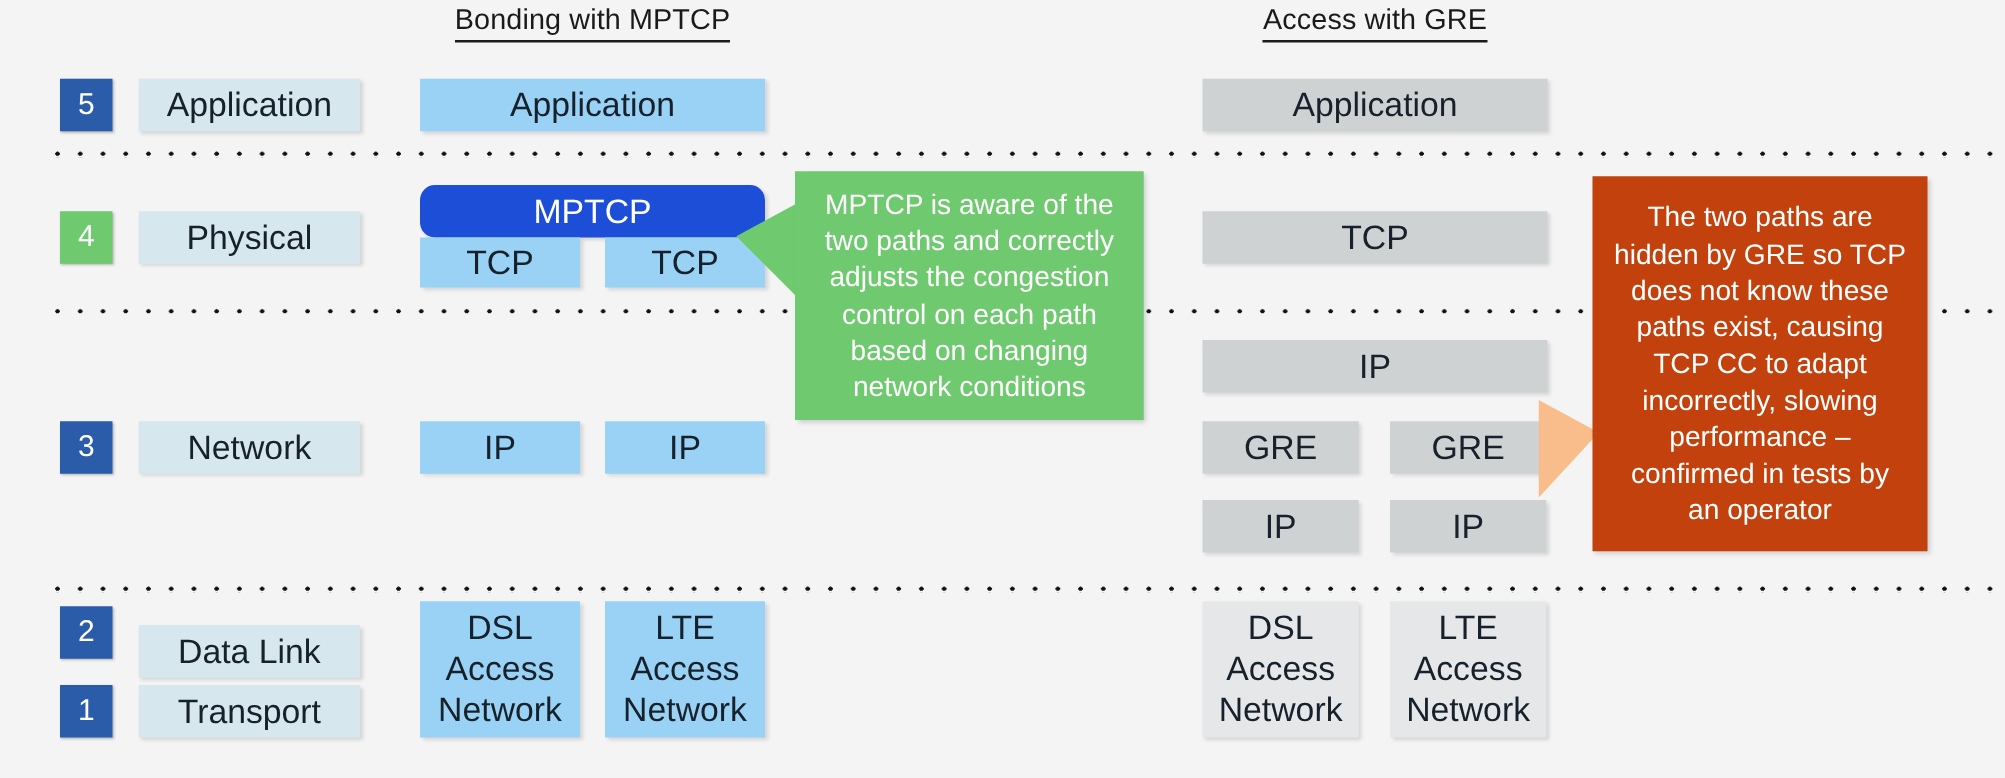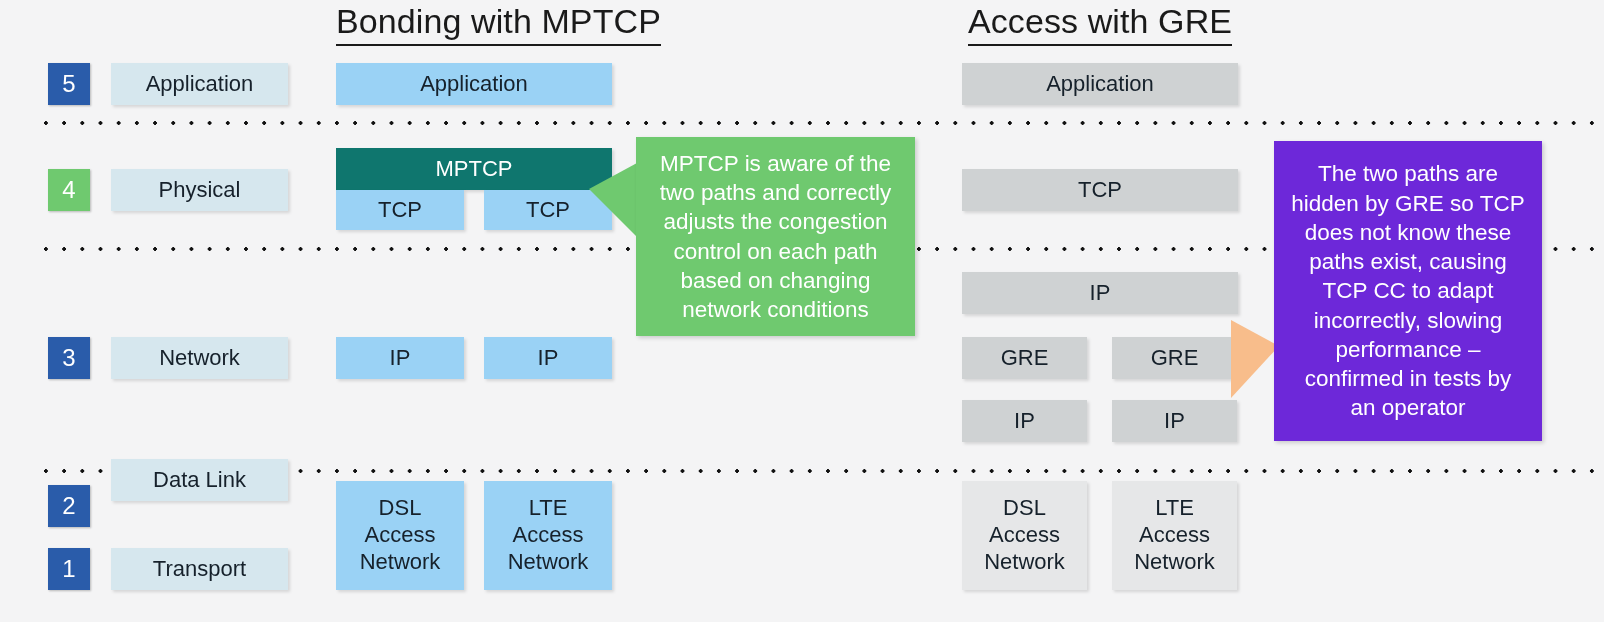--- a/index.html
+++ b/index.html
@@ -16,21 +16,21 @@
     position: relative;
     width: 1604px;
     height: 622px;
     background: #f4f4f5;
     overflow: hidden;
   }
 
   
   .col-title {
     position: absolute;
-    font-size: 34px;
+    font-size: 23px;
     color: #1a1a1a;
     text-align: center;
     letter-spacing: 0.1px;
     white-space: nowrap;
   }
   .col-title .ul {
     display: inline-block;
     border-bottom: 2px solid #1a1a1a;
     padding-bottom: 3px;
   }
@@ -62,49 +62,49 @@
   .badge.blue  { background: #2a5caa; }
   .badge.green { background: #6fc96f; }
 
   
   .box {
     position: absolute;
     display: flex;
     align-items: center;
     justify-content: center;
     text-align: left;
-    font-size: 22px;
+    font-size: 27px;
     line-height: 1.22;
     color: #16212b;
     box-shadow: 2px 2px 3px rgba(0,0,0,0.13);
     box-sizing: border-box;
     padding: 2px 4px;
   }
   .box.osi      { background: #d6e7ee; }
   .box.lightblue{ background: #9ad2f5; }
-  .box.midblue  { background: #0f766e; color: #ffffff; }
+  .box.midblue  { background: #1d4ed8; color: #ffffff; border-radius: 12px; }
   .box.grey     { background: #cfd2d3; }
   .box.greylite { background: #e6e7e8; }
 
   
   .callout {
     position: absolute;
     box-sizing: border-box;
     display: flex;
     align-items: center;
     justify-content: center;
     text-align: center;
     color: #ffffff;
     font-size: 22.5px;
     line-height: 1.30;
     padding: 8px 16px;
     box-shadow: 2px 2px 4px rgba(0,0,0,0.17);
   }
   .callout.green  { background: #6fc96f; }
-  .callout.orange { background: #6d28d9; }
+  .callout.orange { background: #c2410c; }
 
   .pointer {
     position: absolute;
     width: 0;
     height: 0;
   }
   .pointer.green-ptr {
     border-top: 26px solid transparent;
     border-bottom: 48px solid transparent;
     border-right: 48px solid #6fc96f;
@@ -133,21 +133,21 @@
 
   <div class="badge blue" style="left:48px; top:63px;">5</div>
   <div class="badge green" style="left:48px; top:169px;">4</div>
   <div class="badge blue" style="left:48px; top:337px;">3</div>
   <div class="badge blue" style="left:48px; top:485px;">2</div>
   <div class="badge blue" style="left:48px; top:548px;">1</div>
 
   <div class="box osi" style="left:111px; top:63px; width:177px; height:42px;">Application</div>
   <div class="box osi" style="left:111px; top:169px; width:177px; height:42px;">Physical</div>
   <div class="box osi" style="left:111px; top:337px; width:177px; height:42px;">Network</div>
-  <div class="box osi" style="left:111px; top:459px; width:177px; height:42px;">Data Link</div>
+  <div class="box osi" style="left:111px; top:500px; width:177px; height:42px;">Data Link</div>
   <div class="box osi" style="left:111px; top:548px; width:177px; height:42px;">Transport</div>
 
   <div class="box lightblue" style="left:336px; top:63px; width:276px; height:42px;">Application</div>
 
   <div class="box midblue" style="left:336px; top:148px; width:276px; height:42px;">MPTCP</div>
 
   <div class="box lightblue" style="left:336px; top:190px; width:128px; height:40px;">TCP</div>
   <div class="box lightblue" style="left:484px; top:190px; width:128px; height:40px;">TCP</div>
 
   <div class="box lightblue" style="left:336px; top:337px; width:128px; height:42px;">IP</div>

